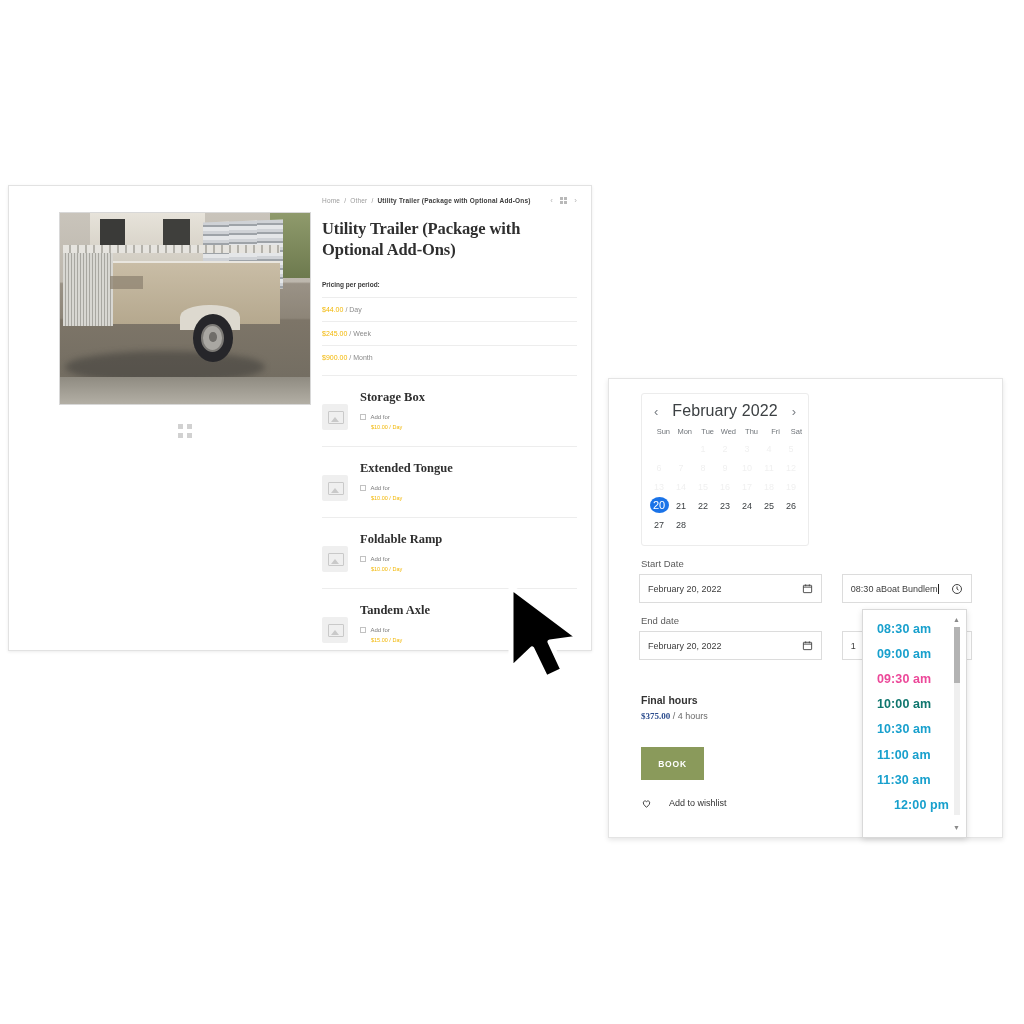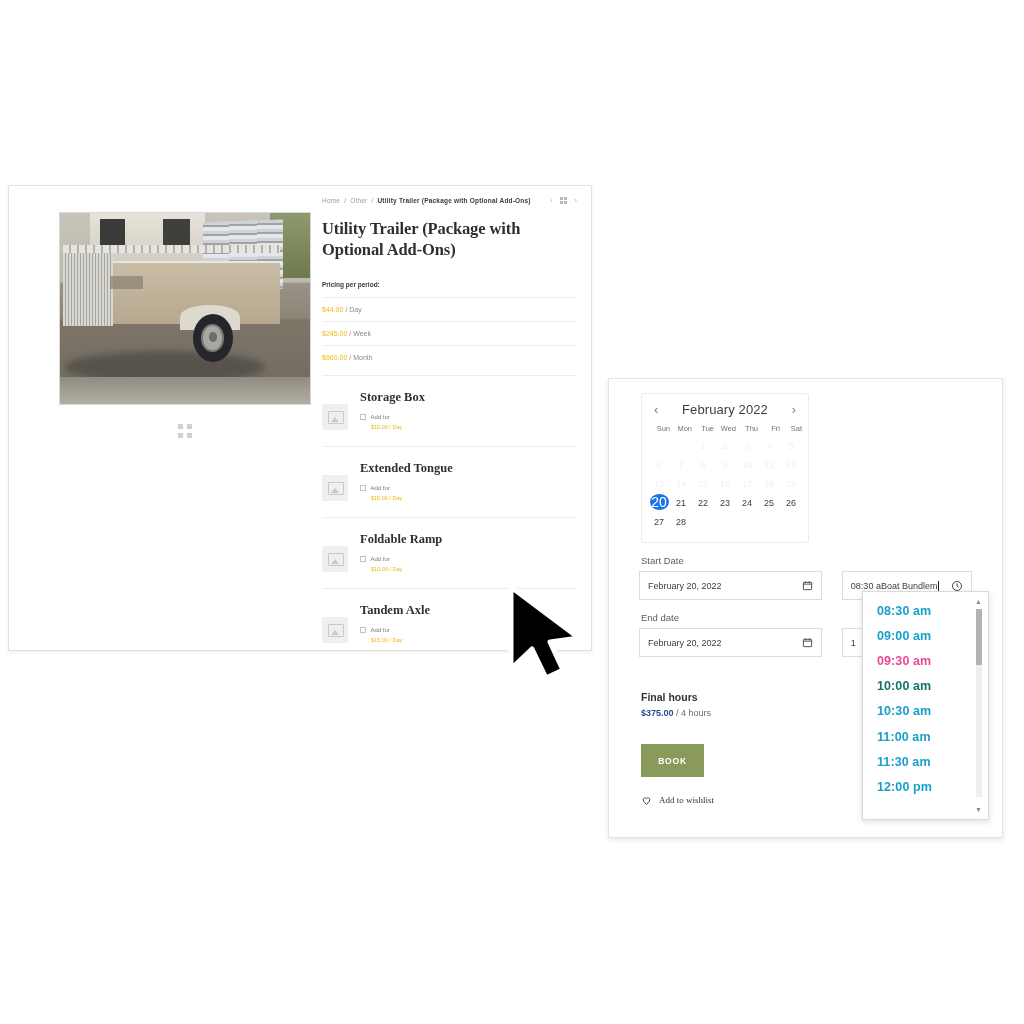--- a/index.html
+++ b/index.html
@@ -116,63 +116,63 @@
     box-shadow:0 2px 5px rgba(0,0,0,.10);
     overflow:hidden;
   }
   .panel-inner{padding:14px 30px 0 30px;position:relative;height:100%;}
 
   .calendar{
     width:168px; border:1px solid #ececec; border-radius:3px;
     padding:8px 6px 10px 6px; background:#fff; margin-left:2px;
   }
   .cal-head{display:flex;align-items:center;justify-content:space-between;padding:0 6px 5px 6px;}
-  .cal-title{font-size:13px;color:#3c4043;letter-spacing:.1px;}
+  .cal-title{font-size:16px;color:#3c4043;letter-spacing:.1px;}
   .cal-arrow{font-size:13px;color:#7a7f85;line-height:1;cursor:pointer;}
   .cal-dows{display:grid;grid-template-columns:repeat(7,1fr);}
   .cal-dows div{font-size:7.5px;color:#70757a;text-align:right;padding:2px 0 4px 0;}
   .cal-grid{display:grid;grid-template-columns:repeat(7,1fr);}
   .cal-cell{
     font-size:9px;color:#3c4043;text-align:center;height:19px;line-height:19px;
   }
   .cal-cell.dim{color:#f0f0f0;}
   .cal-cell.sel{position:relative;color:#fff;}
   .cal-cell.sel span{
     display:inline-block;width:19px;height:16px;line-height:16px;border-radius:50%;
-    background:#1a73e8;font-size:14px;
+    background:#1a73e8;font-size:11px;
   }
 
   .field-label{font-size:9.5px;color:#5b5b5b;margin:12px 0 5px 2px;}
   .field-row{display:flex;gap:20px;}
   .input-box{
     height:29px;border:1px solid #dcdcdc;background:#fff;display:flex;align-items:center;
     padding:0 8px;font-size:9px;color:#3d3d3d;position:relative;
   }
   .input-date{width:190px;}
   .input-time{width:135px;}
   .in-icon{margin-left:auto;color:#555;display:flex;align-items:center;}
   .caret{
     display:inline-block;width:1px;height:10px;background:#222;margin-left:1px;
     vertical-align:middle;
   }
 
   .total-label{font-size:10.5px;font-weight:bold;color:#333;margin:34px 0 5px 2px;}
   .total-val{font-size:9px;color:#6b6b6b;margin-left:2px;}
-  .total-val .amt{color:#2a4b8d;font-weight:bold;}
+  .total-val .amt{color:#2a4b8d;font-weight:bold;font-family:Liberation Serif, serif;}
   .book-btn{
     margin:26px 0 0 2px;width:63px;height:33px;background:#8a9a5b;color:#fff;
     font-size:8.5px;font-weight:bold;letter-spacing:.8px;
     display:flex;align-items:center;justify-content:center;border:none;cursor:pointer;
   }
-  .wishlist{display:flex;align-items:flex-start;gap:8px;margin:18px 0 0 2px;font-size:9px;color:#333;cursor:pointer;font-family:Liberation Serif, serif;}
+  .wishlist{display:flex;align-items:flex-start;gap:18px;margin:18px 0 0 2px;font-size:9px;color:#333;cursor:pointer;}
   .heart{width:10px;height:10px;color:#333;}
 
   
   #time-dropdown{
-    position:absolute; left:862px; top:591px; width:127px; height:229px;
+    position:absolute; left:862px; top:609px; width:105px; height:229px;
     background:#fff; border:1px solid #d9d9d9; box-shadow:0 2px 6px rgba(0,0,0,.13);
     overflow:hidden; z-index:40;
   }
   .tdd-list{padding:6px 0 0 0;}
   .tdd-item{
     font-size:12.5px;font-weight:bold;color:#18a0cd;padding:5.6px 0 5.6px 14px;
     letter-spacing:.1px;cursor:pointer;
   }
   .tdd-scroll{
     position:absolute;right:5px;top:5px;width:9px;height:218px;
@@ -432,21 +432,21 @@
 
 <div id="time-dropdown">
   <div class="tdd-list" id="tdd-list">
       <div class="tdd-item" style="color: rgb(24, 160, 205);">08:30 am</div>
       <div class="tdd-item" style="color: rgb(24, 160, 205);">09:00 am</div>
       <div class="tdd-item" style="color: #ec4899;">09:30 am</div>
       <div class="tdd-item" style="color: #0f766e;">10:00 am</div>
       <div class="tdd-item" style="color: rgb(24, 160, 205);">10:30 am</div>
       <div class="tdd-item" style="color: rgb(24, 160, 205);">11:00 am</div>
       <div class="tdd-item" style="color: rgb(24, 160, 205);">11:30 am</div>
-      <div class="tdd-item" style="color: rgb(24, 160, 205);">12:00 pm</div>
+      <div class="tdd-item" style="color: rgb(24, 160, 205); text-align: center;">12:00 pm</div>
     </div>
   <div class="tdd-scroll">
     <div class="tdd-up">▲</div>
     <div class="tdd-track"></div>
     <div class="tdd-thumb"></div>
     <div class="tdd-down">▼</div>
   </div>
 </div>
 
 <div id="cursor">

